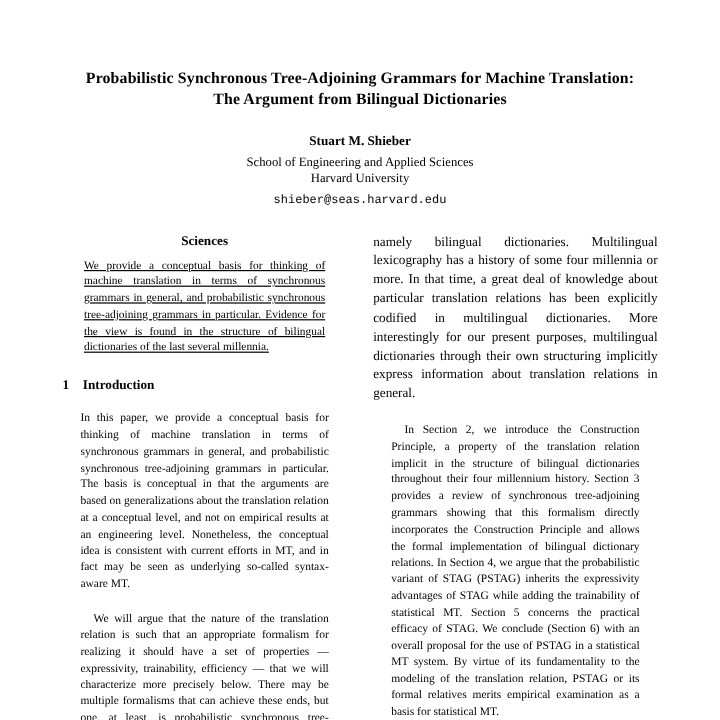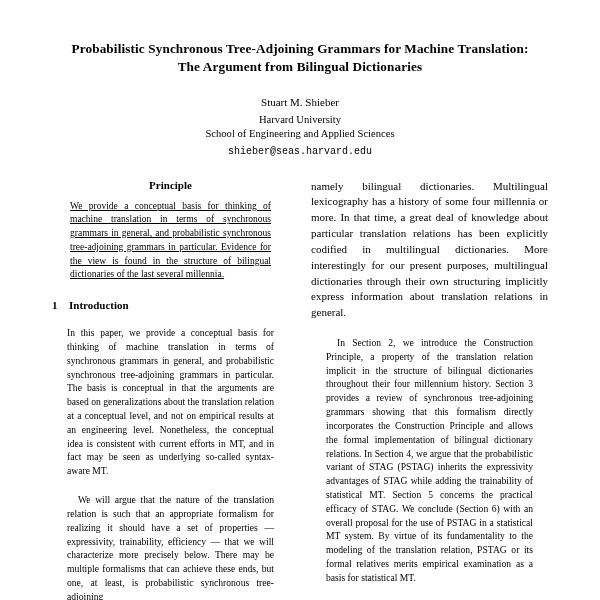--- a/index.html
+++ b/index.html
@@ -11,35 +11,35 @@
     width: 600px;
     height: 600px;
     overflow: hidden;
     font-family: "Liberation Serif", serif;
     color: #000000;
   }
   .page {
     width: 600px;
     height: 540px;
     box-sizing: border-box;
-    padding: 40px 52px 0 52px;
+    padding: 56px 52px 0 52px;
     position: relative;
   }
   .title {
     text-align: center;
     font-size: 13.2px;
     font-weight: bold;
     line-height: 1.35;
     margin: 0 10px;
     letter-spacing: 0.01em;
   }
   .author {
     text-align: center;
     font-size: 11px;
-    font-weight: normal;
+    font-weight: bold;
     margin-top: 20px;
   }
   .affil {
     text-align: center;
     font-size: 10.6px;
     margin-top: 5px;
     line-height: 1.32;
   }
   .email {
     text-align: center;
@@ -103,30 +103,30 @@
 </head>
 <body>
 
 <div class="page">
 
   <div class="title">Probabilistic Synchronous Tree-Adjoining Grammars for Machine Translation: The Argument from Bilingual Dictionaries</div>
 
   <div class="author">Stuart M. Shieber</div>
 
   <div class="affil">
+    <div>School of Engineering and Applied Sciences</div>
     <div>Harvard University</div>
-    <div>School of Engineering and Applied Sciences</div>
   </div>
 
   <div class="email">shieber@seas.harvard.edu</div>
 
   <div class="columns">
 
     <div class="col">
-      <div class="abstract-head">Principle</div>
+      <div class="abstract-head">Sciences</div>
       <div class="abstract-body">We provide a conceptual basis for thinking of machine translation in terms of synchronous grammars in general, and probabilistic synchronous tree-adjoining grammars in particular. Evidence for the view is found in the structure of bilingual dictionaries of the last several millennia.</div>
 
       <div class="section-head">
         <span class="num">1</span><span>Introduction</span>
       </div>
       <p class="body first">In this paper, we provide a conceptual basis for thinking of machine translation in terms of synchronous grammars in general, and probabilistic synchronous tree-adjoining grammars in particular. The basis is conceptual in that the arguments are based on generalizations about the translation relation at a conceptual level, and not on empirical results at an engineering level. Nonetheless, the conceptual idea is consistent with current efforts in MT, and in fact may be seen as underlying so-called syntax-aware MT.</p>
       <p class="body">We will argue that the nature of the translation relation is such that an appropriate formalism for realizing it should have a set of properties — expressivity, trainability, efficiency — that we will characterize more precisely below. There may be multiple formalisms that can achieve these ends, but one, at least, is probabilistic synchronous tree-adjoining</p>
     </div>
 
     <div class="col">

